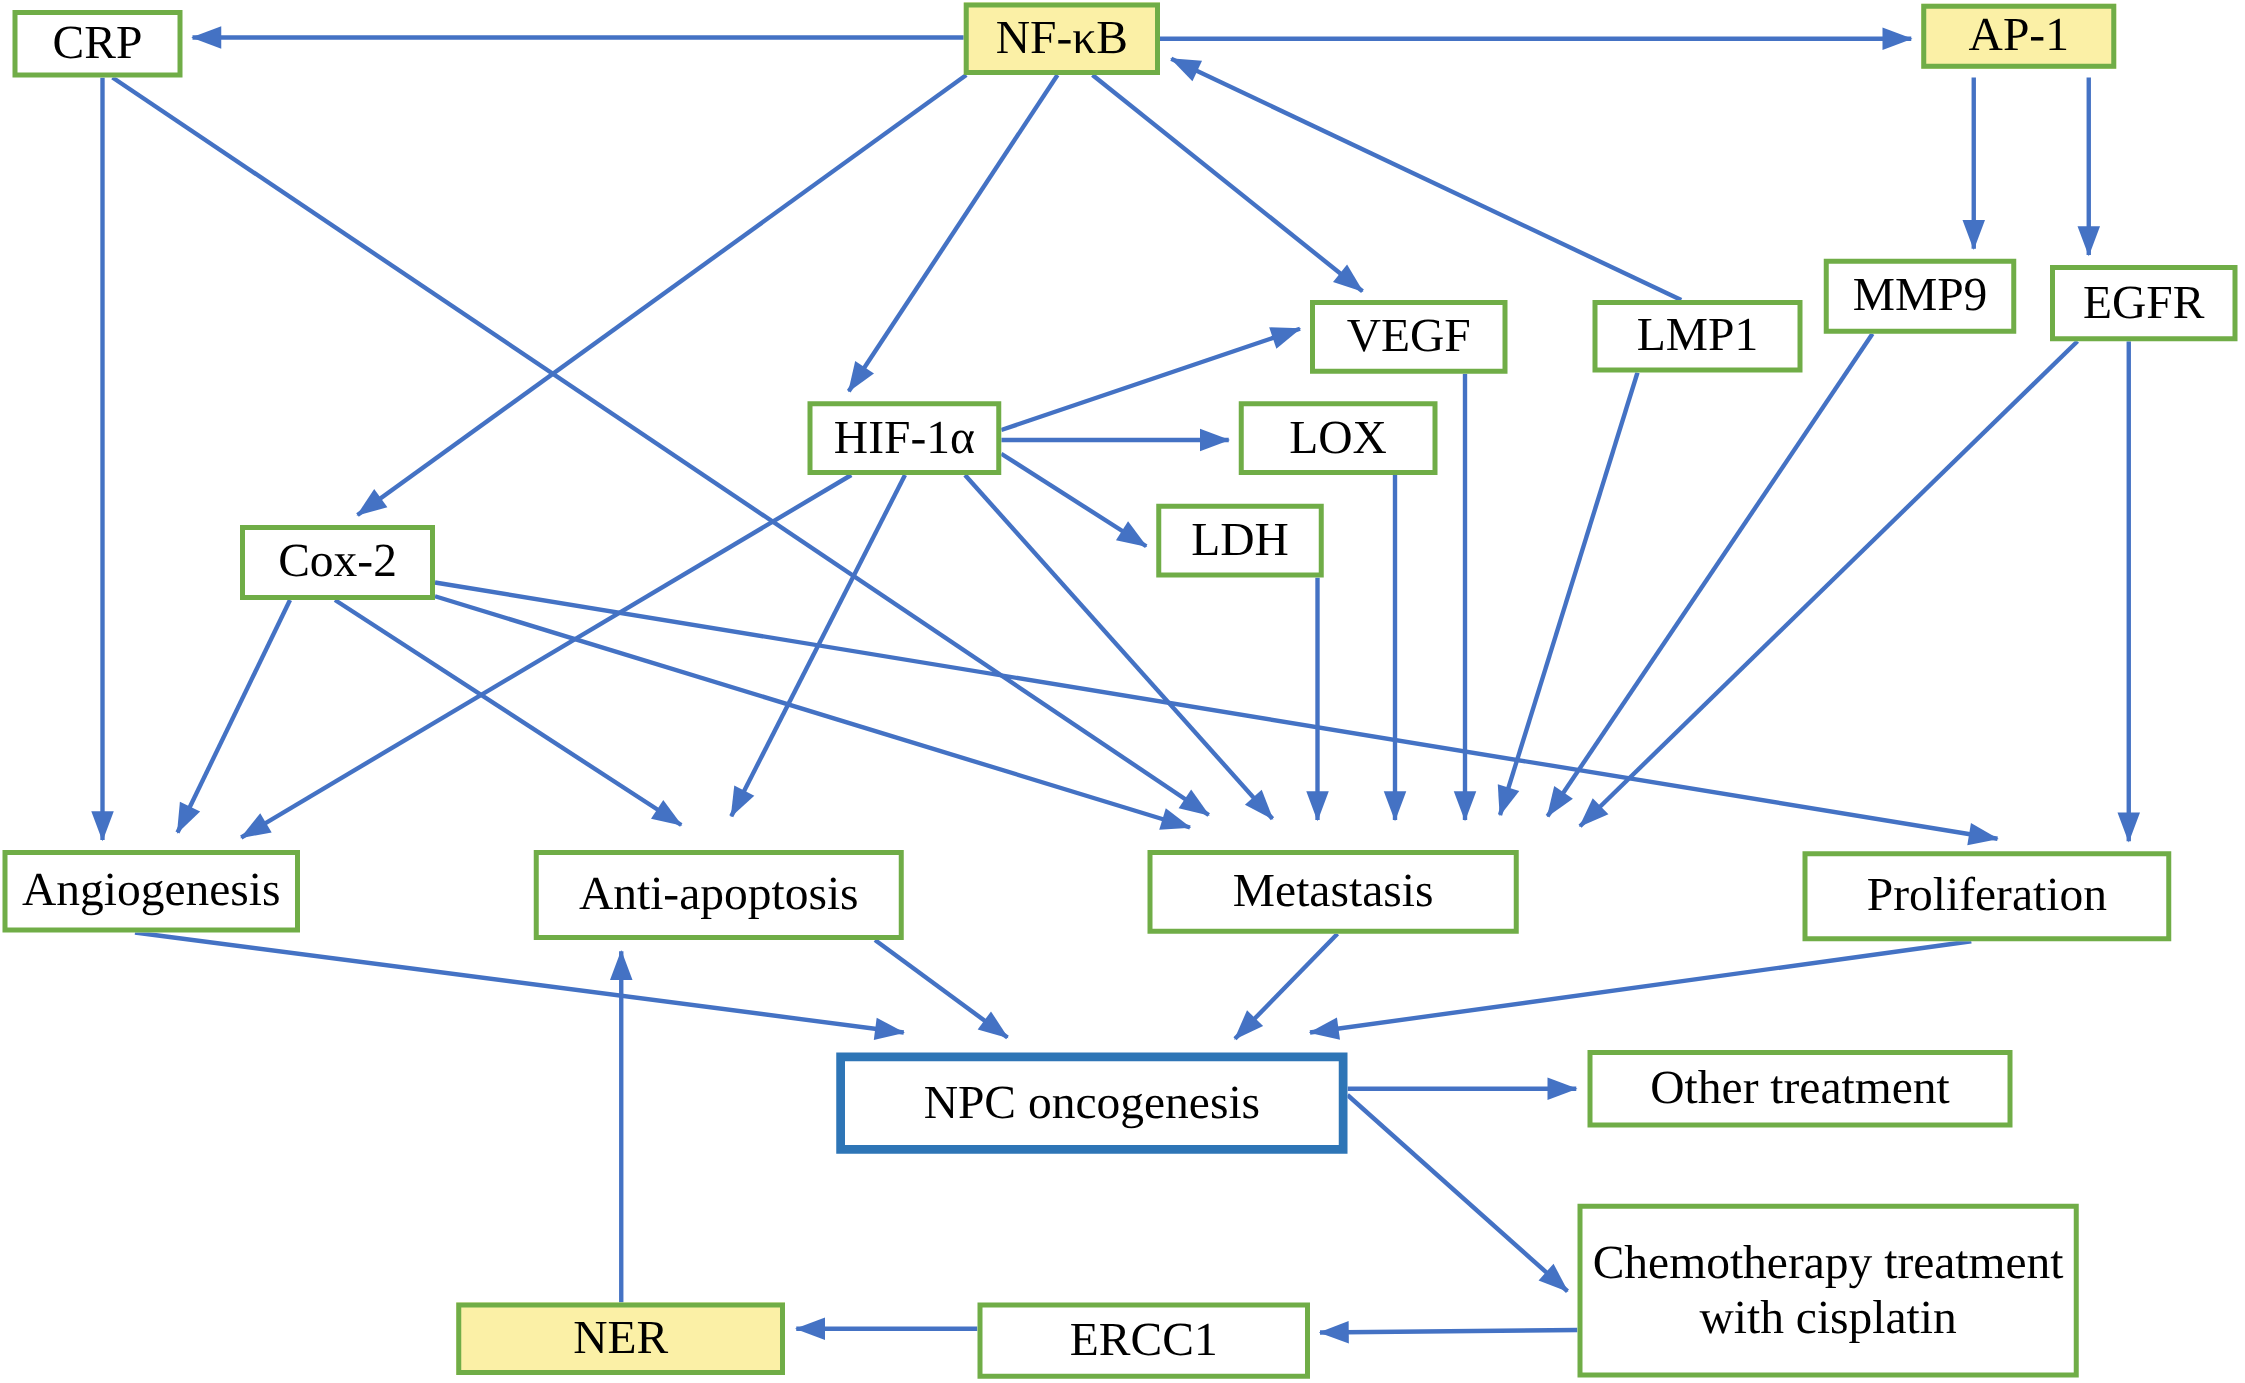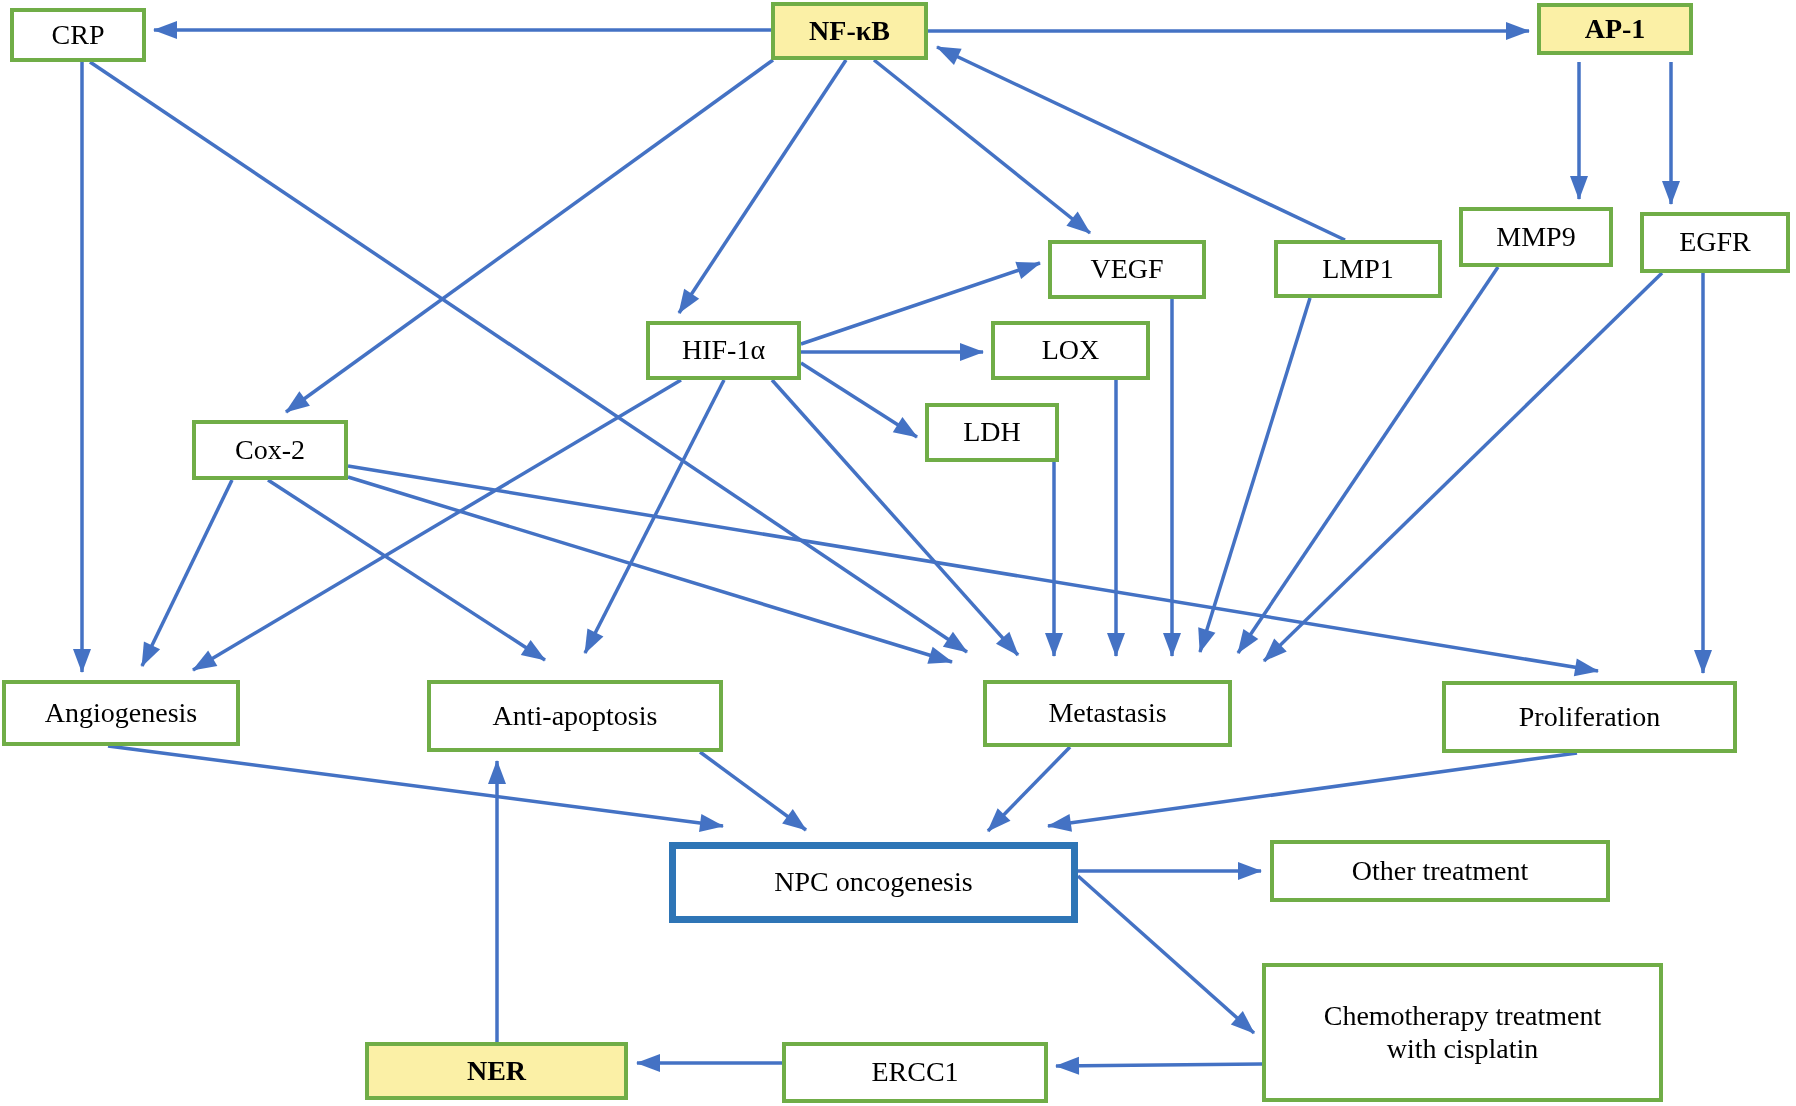--- a/index.html
+++ b/index.html
@@ -12,25 +12,25 @@
   }
   #edge-layer{position:absolute;left:0;top:0;width:1796px;height:1106px;}
   .node{
     position:absolute;
     box-sizing:border-box;
     display:flex;align-items:center;justify-content:center;
     text-align:center;
     background:#ffffff;
     border:4px solid var(--green,#70AD47);
     color:#000;
-    font-size:28px;
+    font-size:38px;
     line-height:1.15;
     white-space:pre-line;
   }
-  .node.yellow{background:var(--yellow,#FBF0A6);font-weight:bold;}
+  .node.yellow{background:var(--yellow,#FBF0A6);}
   .node.primary{border:7px solid var(--blue-dark,#2E75B6);}
   .edge{stroke:var(--blue,#4472C4);stroke-width:3.5;fill:none;}
 </style>
 </head>
 <body>
 
 <div id="stage" style="--blue: #4472C4; --green: #70AD47; --yellow: #FBF0A6; --blue-dark: #2E75B6;">
   <svg id="edge-layer" width="1796" height="1106" viewBox="0 0 1796 1106">
     <defs>
       <marker id="ah" markerUnits="userSpaceOnUse" markerWidth="26" markerHeight="20" refX="24" refY="10" orient="auto">
@@ -83,21 +83,21 @@
       <div class="node " style="left: 1459px; top: 207px; width: 154px; height: 60px;">MMP9</div>
       <div class="node " style="left: 1640px; top: 212px; width: 150px; height: 61px;">EGFR</div>
       <div class="node " style="left: 1048px; top: 240px; width: 158px; height: 59px;">VEGF</div>
       <div class="node " style="left: 1274px; top: 240px; width: 168px; height: 58px;">LMP1</div>
       <div class="node " style="left: 646px; top: 321px; width: 155px; height: 59px;">HIF-1α</div>
       <div class="node " style="left: 991px; top: 321px; width: 159px; height: 59px;">LOX</div>
       <div class="node " style="left: 925px; top: 403px; width: 134px; height: 59px; text-align: center;">LDH</div>
       <div class="node " style="left: 192px; top: 420px; width: 156px; height: 60px;">Cox-2</div>
       <div class="node " style="left: 2px; top: 680px; width: 238px; height: 66px;">Angiogenesis</div>
       <div class="node " style="left: 427px; top: 680px; width: 296px; height: 72px;">Anti-apoptosis</div>
-      <div class="node " style="left: 983px; top: 680px; width: 249px; height: 67px;">Metastasis</div>
+      <div class="node " style="left: 918px; top: 680px; width: 297px; height: 67px;">Metastasis</div>
       <div class="node " style="left: 1442px; top: 681px; width: 295px; height: 72px;">Proliferation</div>
       <div class="node primary" style="left: 669px; top: 842px; width: 409px; height: 81px;">NPC oncogenesis</div>
       <div class="node " style="left: 1270px; top: 840px; width: 340px; height: 62px;">Other treatment</div>
       <div class="node " style="left: 1262px; top: 963px; width: 401px; height: 139px;">Chemotherapy treatment
 with cisplatin</div>
       <div class="node " style="left: 782px; top: 1042px; width: 266px; height: 61px; text-align: center;">ERCC1</div>
       <div class="node yellow" style="left: 365px; top: 1042px; width: 263px; height: 58px;">NER</div>
     </div>
 </div>
 

